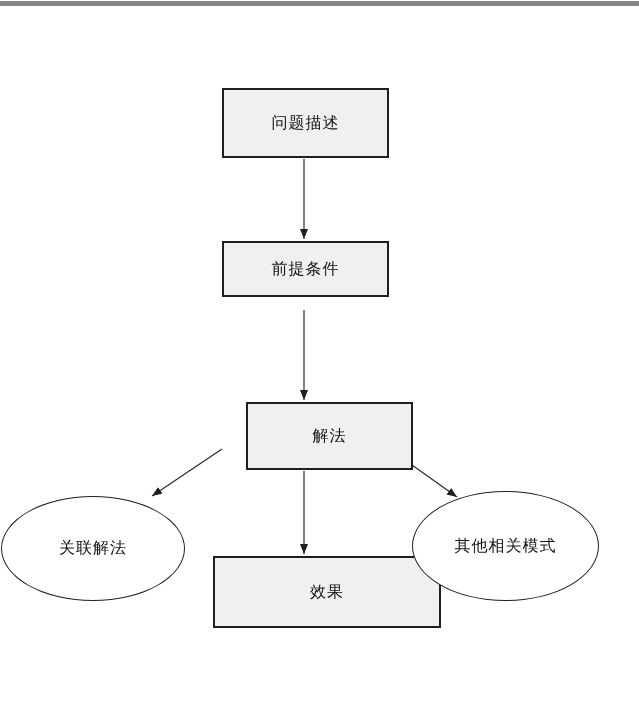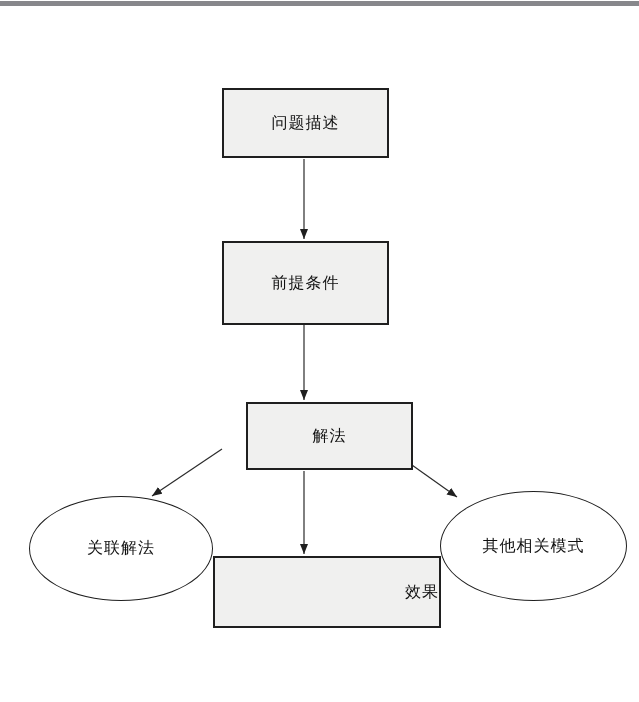--- a/index.html
+++ b/index.html
@@ -43,26 +43,25 @@
     text-align: center;
   }
   .node-rect {
     background: #f0f0ef;
     border: 2px solid #1f1f1f;
   }
   .node-ellipse {
     background: #ffffff;
     border: 1.5px solid #1f1f1f;
     border-radius: 50%;
-    margin-left: 28px;
   }
   #node-problem   { left: 222px; top: 88px;  width: 167px; height: 70px; }
-  #node-precond   { left: 222px; top: 241px; width: 167px; height: 84px; }
+  #node-precond   { left: 222px; top: 241px; width: 167px; height: 56px; }
   #node-solution  { left: 222px; top: 402px; width: 167px; height: 68px; margin-left: 24px; }
-  #node-effect    { left: 213px; top: 556px; width: 228px; height: 72px; justify-content: flex-end; }
+  #node-effect    { left: 213px; top: 556px; width: 228px; height: 72px; }
   #node-related   { left: 1px;   top: 496px; width: 184px; height: 105px; }
   #node-other     { left: 412px; top: 491px; width: 187px; height: 110px; }
 </style>
 </head>
 <body>
 
 <div class="page">
 
   <div class="top-bar"></div>
 

